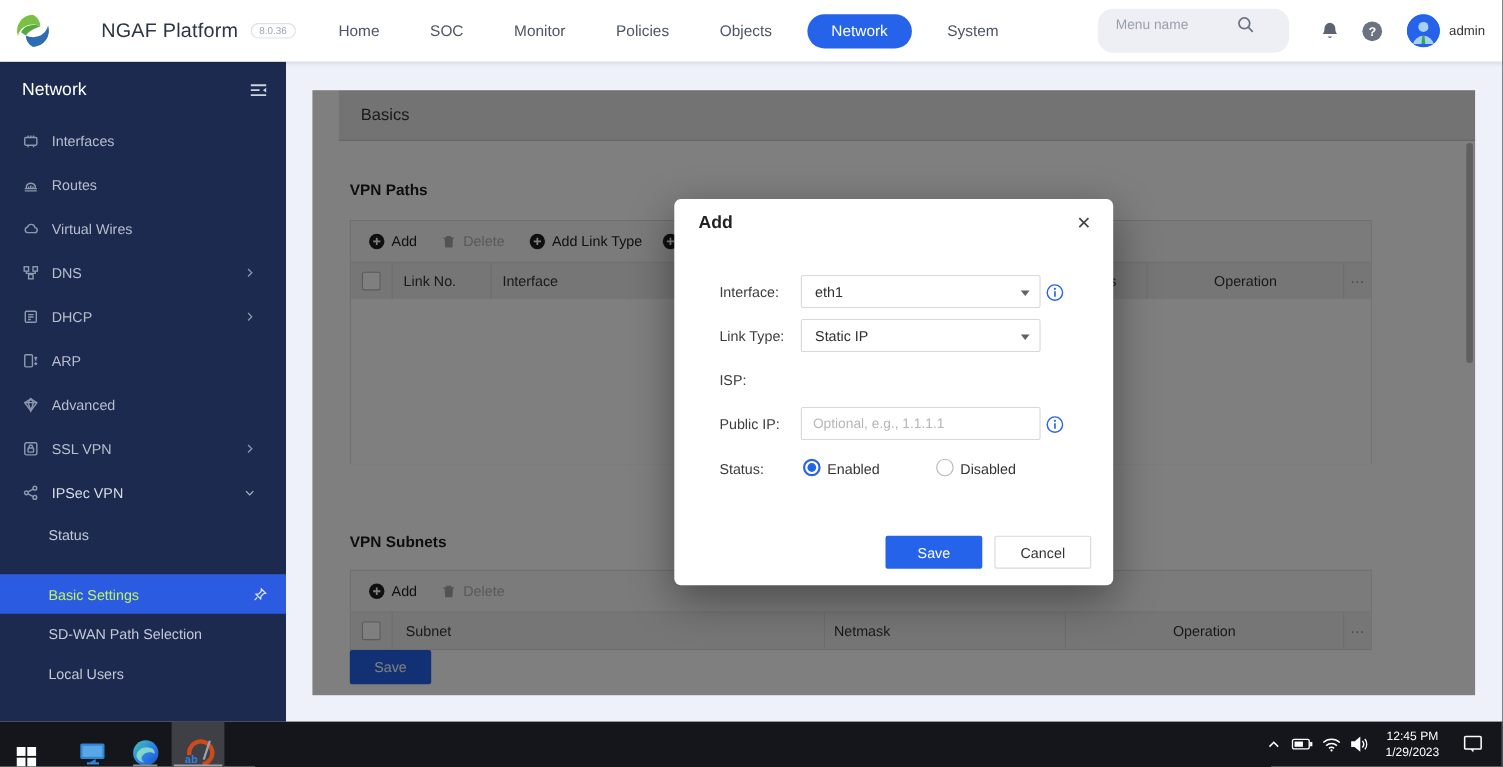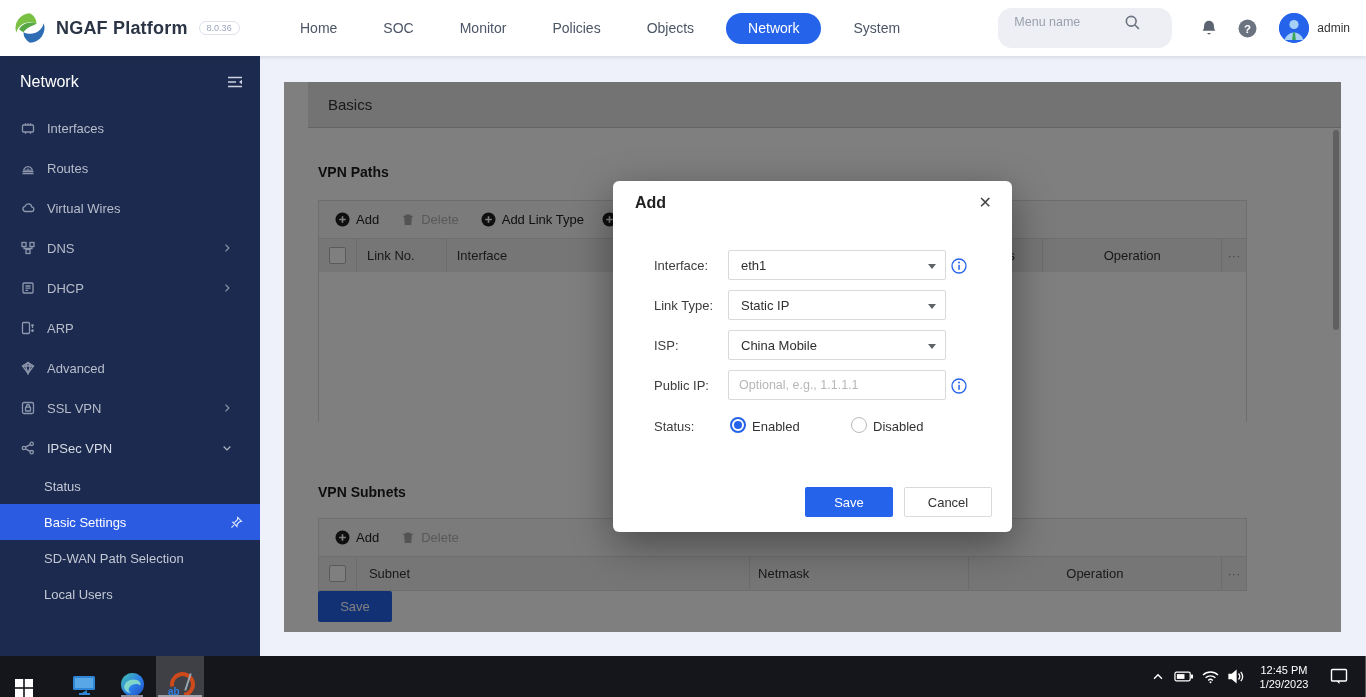--- a/index.html
+++ b/index.html
@@ -3,21 +3,21 @@
 <meta charset="utf-8">
 <style>
   html,body{margin:0;padding:0;background:#000;}
   #screen{position:relative;width:1366px;height:697px;overflow:hidden;
           font-family:"Liberation Sans",sans-serif;background:#eef1fa;}
 
   
   #topbar{position:absolute;left:0;top:0;width:1366px;height:56px;background:#fff;
           box-shadow:0 1px 4px rgba(20,30,60,.14);z-index:60;display:flex;align-items:center;}
   .brand{display:flex;align-items:center;gap:9px;padding-left:13px;min-width:248px;}
-  .brand-title{font-size:18px;font-weight:bold;color:#2b3546;letter-spacing:.2px;}
+  .brand-title{font-size:18px;font-weight:normal;color:#2b3546;letter-spacing:.2px;margin-left:36px;}
   .badge{font-size:9px;color:#9aa5bd;border:1px solid #dde1ea;border-radius:9px;padding:1px 7px;margin-left:2px;}
   #mainnav{display:flex;align-items:center;margin-left:16px;}
   .nav-item{padding:0 23px;font-size:14px;color:#4b5565;height:31px;line-height:31px;cursor:pointer;white-space:nowrap;}
   .nav-item.pill{background:#2563eb;color:#fff;border-radius:16px;padding:0 22px;margin:0 9px;}
   .header-right{margin-left:auto;display:flex;align-items:center;padding-right:16px;}
   .searchbox{width:150px;height:28px;background:#edeff4;border-radius:14px;display:flex;align-items:center;
              padding:0 10px 12px 14px;margin-right:18px;}
   .searchbox input{border:0;background:transparent;outline:0;font-size:12.5px;color:#333;width:108px;font-family:inherit;}
   .searchbox input::placeholder{color:#9aa1ad;}
   .hicon{display:flex;align-items:center;justify-content:center;cursor:pointer;margin:0 10px;}
@@ -25,21 +25,21 @@
   .admin-name{font-size:12px;color:#333;}
 
   
   #sidebar{position:absolute;left:0;top:56px;width:260px;height:600px;background:#1b2a4e;z-index:20;color:#b7bdcb;}
   .sb-head{height:52px;display:flex;align-items:center;justify-content:space-between;padding:0 16px 0 20px;}
   .sb-title{color:#fff;font-size:16px;}
   .sb-item{height:40px;display:flex;align-items:center;padding:0 16px 0 20px;font-size:13px;color:#b7bdcb;cursor:pointer;}
   .sb-item svg{margin-right:11px;flex:0 0 auto;}
   .sb-chev{margin-left:auto;display:flex;}
   .sb-sub{height:36px;display:flex;align-items:center;padding:0 16px 0 44px;font-size:13px;color:#c3c8d4;cursor:pointer;}
-  .sb-sub.active{background:#2b5be0;color:#ffffff;}
+  .sb-sub.active{background:#2b5be0;color:#bef264;margin-top:18px;}
   .pin{margin-left:auto;display:flex;}
 
   
   #main{position:absolute;left:260px;top:56px;width:1106px;height:600px;background:#eef1fa;z-index:10;}
   #card{position:absolute;left:24px;top:26px;width:1057px;height:550px;background:#fff;}
   .card-head{height:45px;background:#e7e7e7;border-bottom:1px solid #c9c9c9;display:flex;align-items:center;
              padding-left:20px;font-size:15px;color:#333;margin-left:24px;}
   .sec-title{position:absolute;left:34px;font-size:14px;font-weight:bold;color:#1c1c1c;}
   #sec1{top:82px;} #sec2{top:402px;}
   .tbl{position:absolute;left:34px;width:929px;border:1px solid #dcdcdc;background:#fff;box-sizing:border-box;}
@@ -396,24 +396,20 @@
       <span class="m-label" style="top:238px;">Status:</span>
 
       <div class="m-field" style="top:69px;">
         <span>eth1</span>
           <span class="caret"></span>
       </div>
       <div class="m-field" style="top:109px;">
         <span>Static IP</span>
           <span class="caret"></span>
       </div>
-      <div class="m-field" style="top:149px;">
-        <span>China Mobile</span>
-          <span class="caret"></span>
-      </div>
       <input class="m-input" style="top: 189px;" placeholder="Optional, e.g., 1.1.1.1">
 
       <span class="info" style="top:77px;">
         <svg width="16" height="16" viewBox="0 0 16 16">
             <circle cx="8" cy="8" r="7" stroke="#2563eb" stroke-width="1.3" fill="none"></circle>
             <rect x="7.3" y="6.8" width="1.5" height="5" fill="#2563eb"></rect>
             <circle cx="8" cy="4.6" r="1" fill="#2563eb"></circle>
           </svg>
       </span>
       <span class="info" style="top:197px;">

